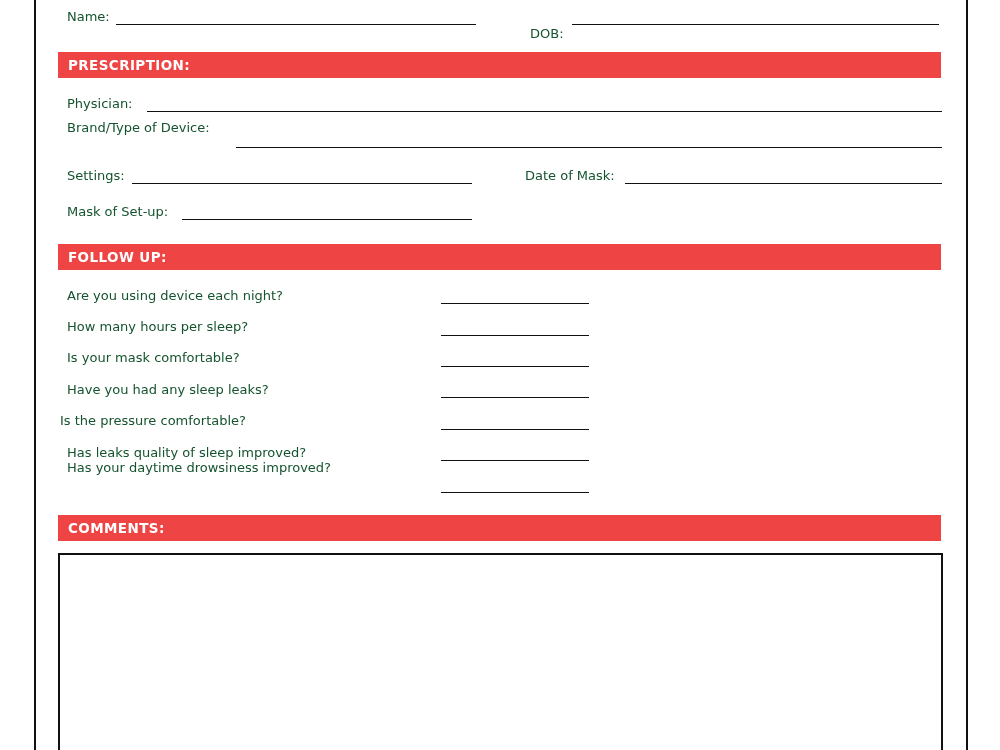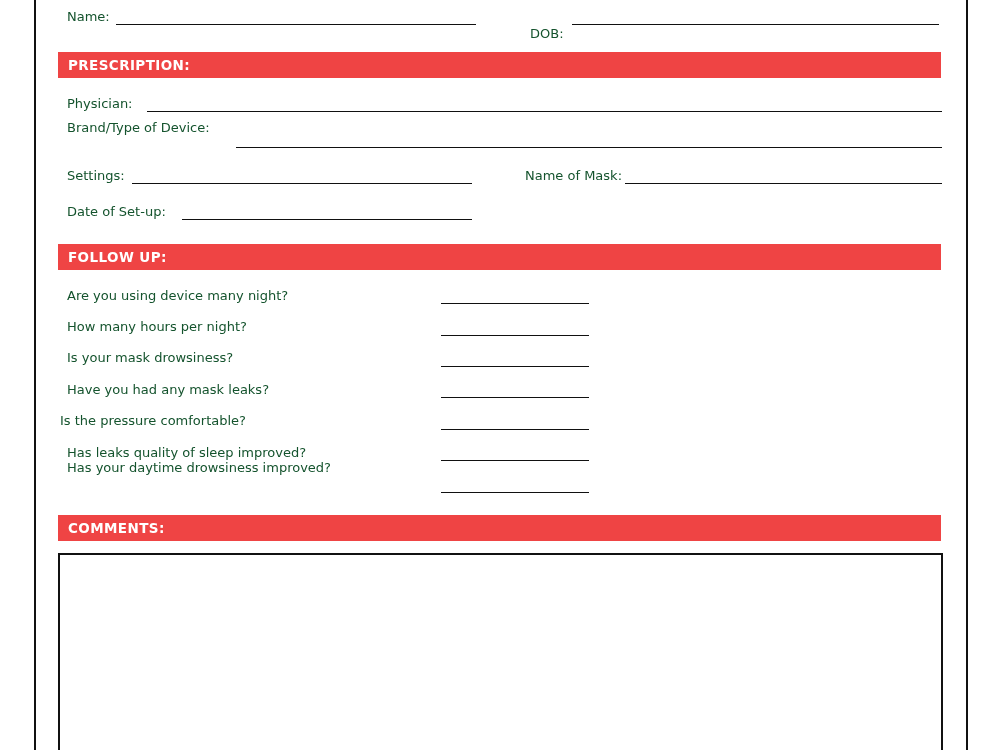--- a/index.html
+++ b/index.html
@@ -30,37 +30,37 @@
   </div>
 
 <div class="lbl" style="left:67px;top:96px">Physician:</div>
 <div class="line" style="left:147px;top:111px;width:795px"></div>
 
 <div class="lbl" style="left:67px;top:120px">Brand/Type of Device:</div>
 <div class="line" style="left:236px;top:147px;width:706px"></div>
 
 <div class="lbl" style="left:67px;top:168px">Settings:</div>
 <div class="line" style="left:132px;top:183px;width:340px"></div>
-<div class="lbl" style="left:525px;top:168px">Name of Mask:</div>
+<div class="lbl" style="left:525px;top:168px">Date of Mask:</div>
 <div class="line" style="left:625px;top:183px;width:317px"></div>
 
-<div class="lbl" style="left:67px;top:204px">Date of Set-up:</div>
+<div class="lbl" style="left:67px;top:204px">Mask of Set-up:</div>
 <div class="line" style="left:182px;top:219px;width:290px"></div>
 
 <div class="bar" style="top:244px">
     <span>FOLLOW UP:</span>
   </div>
 
-<div class="lbl" style="left:67px;top:288px">Are you using device many night?</div>
+<div class="lbl" style="left:67px;top:288px">Are you using device each night?</div>
 <div class="line" style="left:441px;top:303px;width:148px"></div>
-<div class="lbl" style="left:67px;top:319px">How many hours per night?</div>
+<div class="lbl" style="left:67px;top:319px">How many hours per sleep?</div>
 <div class="line" style="left:441px;top:335px;width:148px"></div>
-<div class="lbl" style="left:67px;top:350px">Is your mask drowsiness?</div>
+<div class="lbl" style="left:67px;top:350px">Is your mask comfortable?</div>
 <div class="line" style="left:441px;top:366px;width:148px"></div>
-<div class="lbl" style="left:67px;top:382px">Have you had any mask leaks?</div>
+<div class="lbl" style="left:67px;top:382px">Have you had any sleep leaks?</div>
 <div class="line" style="left:441px;top:397px;width:148px"></div>
 <div class="lbl" style="left:60px;top:413px">Is the pressure comfortable?</div>
 <div class="line" style="left:441px;top:429px;width:148px"></div>
 <div class="lbl" style="left:67px;top:445px">Has leaks quality of sleep improved?</div>
 <div class="line" style="left:441px;top:460px;width:148px"></div>
 <div class="lbl" style="left:67px;top:460px">Has your daytime drowsiness improved?</div>
 <div class="line" style="left:441px;top:492px;width:148px"></div>
 
 <div class="bar" style="top:515px">
     <span>COMMENTS:</span>

